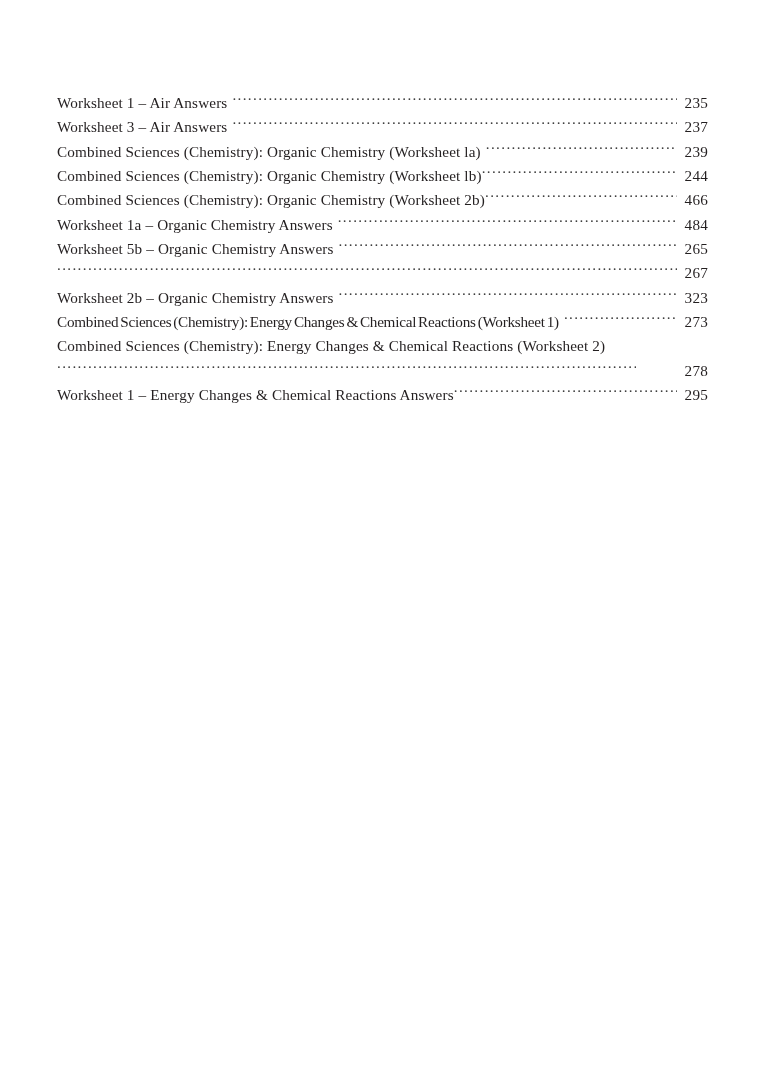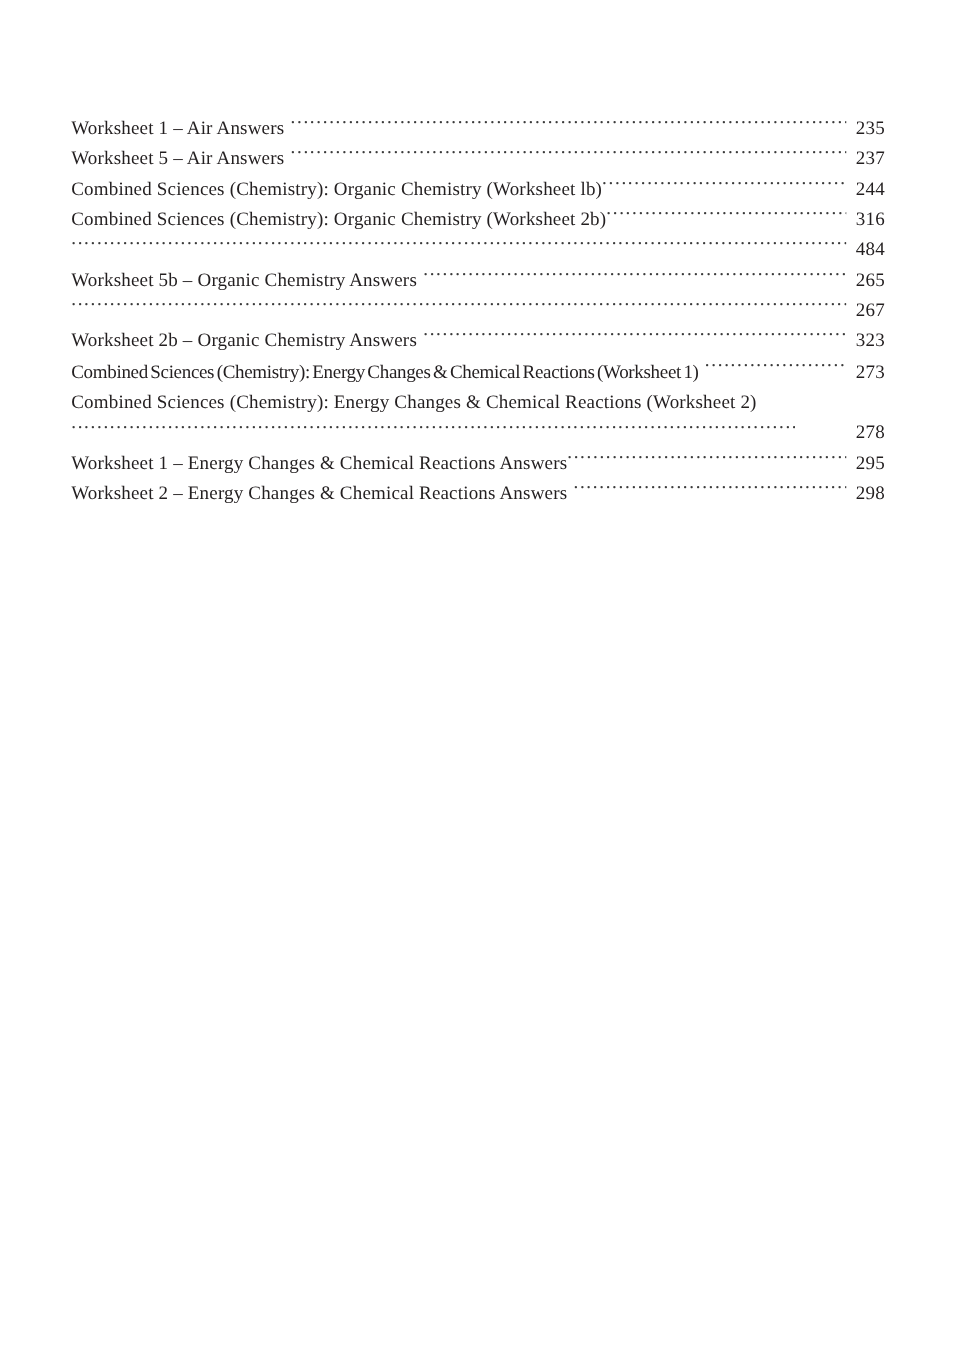--- a/index.html
+++ b/index.html
@@ -132,41 +132,49 @@
   <div id="toc-list">
       <div class="toc-entry">
         <div class="toc-row">
           <span class="toc-title">Worksheet 1 – Air Answers</span>
           <span class="toc-dots"></span>
           <span class="toc-page-num">235</span>
         </div>
       </div>
       <div class="toc-entry">
         <div class="toc-row">
-          <span class="toc-title">Worksheet 5 – Air Answers</span>
+          <span class="toc-title">Worksheet 3 – Air Answers</span>
           <span class="toc-dots"></span>
           <span class="toc-page-num">237</span>
         </div>
       </div>
+      <div class="toc-entry">
+        <div class="toc-row">
+          <span class="toc-title">Combined Sciences (Chemistry): Organic Chemistry (Worksheet la)</span>
+          <span class="toc-dots"></span>
+          <span class="toc-page-num">239</span>
+        </div>
+      </div>
       <div class="toc-entry tight">
         <div class="toc-row">
           <span class="toc-title">Combined Sciences (Chemistry): Organic Chemistry (Worksheet lb)</span>
           <span class="toc-dots"></span>
           <span class="toc-page-num">244</span>
         </div>
       </div>
       <div class="toc-entry tight">
         <div class="toc-row">
           <span class="toc-title">Combined Sciences (Chemistry): Organic Chemistry (Worksheet 2b)</span>
           <span class="toc-dots"></span>
-          <span class="toc-page-num">316</span>
-        </div>
-      </div>
-      <div class="toc-entry">
-        <div class="toc-row">
+          <span class="toc-page-num">466</span>
+        </div>
+      </div>
+      <div class="toc-entry">
+        <div class="toc-row">
+          <span class="toc-title">Worksheet 1a – Organic Chemistry Answers</span>
           <span class="toc-dots"></span>
           <span class="toc-page-num">484</span>
         </div>
       </div>
       <div class="toc-entry">
         <div class="toc-row">
           <span class="toc-title">Worksheet 5b – Organic Chemistry Answers</span>
           <span class="toc-dots"></span>
           <span class="toc-page-num">265</span>
         </div>
@@ -198,21 +206,14 @@
           <span class="toc-page-num">278</span>
         </div>
       </div>
       <div class="toc-entry tight">
         <div class="toc-row">
           <span class="toc-title">Worksheet 1 – Energy Changes &amp; Chemical Reactions Answers</span>
           <span class="toc-dots"></span>
           <span class="toc-page-num">295</span>
         </div>
       </div>
-      <div class="toc-entry">
-        <div class="toc-row">
-          <span class="toc-title">Worksheet 2 – Energy Changes &amp; Chemical Reactions Answers</span>
-          <span class="toc-dots"></span>
-          <span class="toc-page-num">298</span>
-        </div>
-      </div>
     </div>
 </div>
 
 </body></html>

